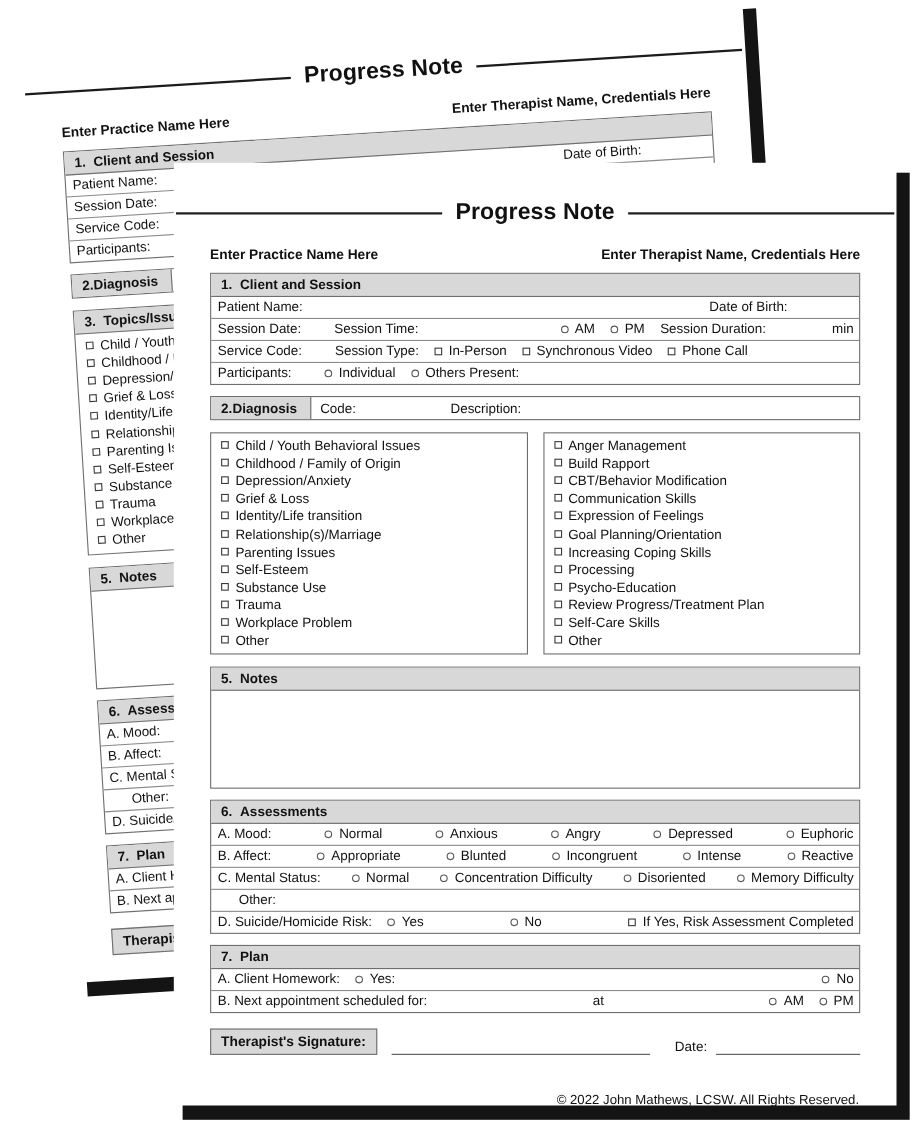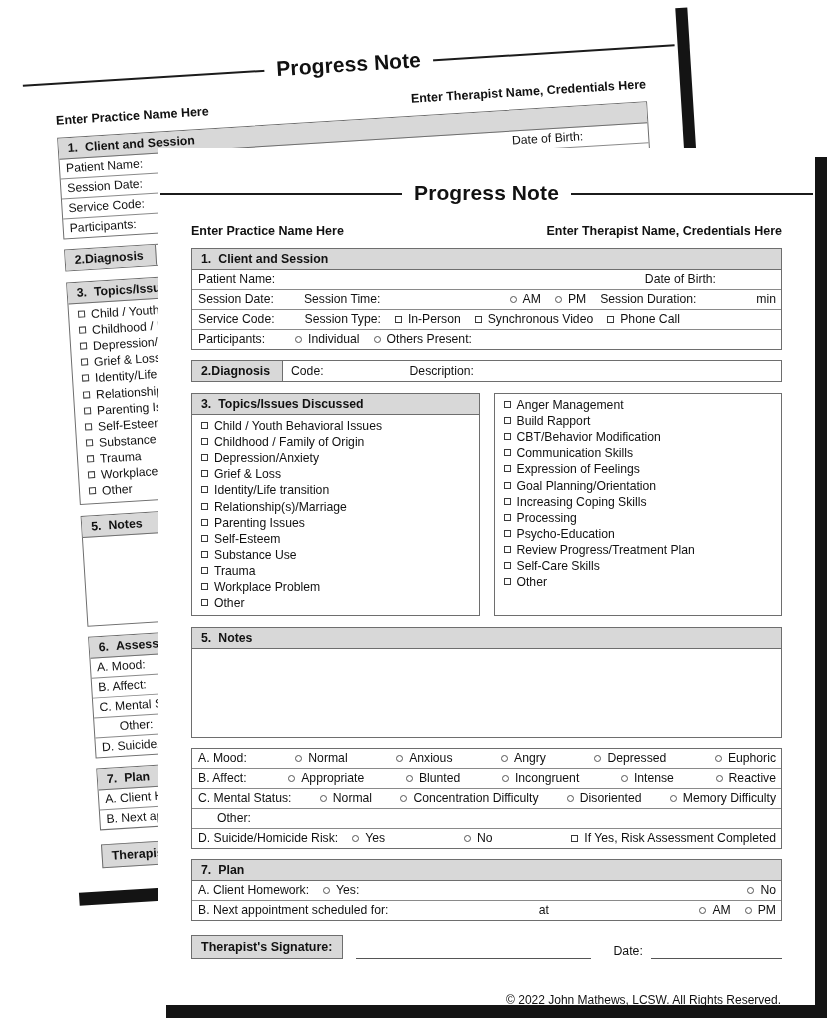--- a/index.html
+++ b/index.html
@@ -672,23 +672,20 @@
           <span class="num">2.</span><span>Diagnosis</span>
         </div>
         <div class="diag-body">
           <span>Code:</span>
           <span class="d2">Description:</span>
         </div>
       </div>
 
       <div class="cols">
         <div class="col">
-          <div class="sec-head">
-            <span class="num">3.</span><span>Topics/Issues Discussed</span>
-          </div>
           <div class="clist">
             <div class="citem">
                 <span class="cbx"></span>
                 <span>Child / Youth Behavioral Issues</span>
               </div>
             <div class="citem">
                 <span class="cbx"></span>
                 <span>Childhood / Family of Origin</span>
               </div>
             <div class="citem">
@@ -788,20 +785,23 @@
       </div>
 
       <div class="sec">
         <div class="sec-head">
           <span class="num">5.</span><span>Notes</span>
         </div>
         <div class="notes-body"></div>
       </div>
 
       <div class="sec">
+        <div class="sec-head">
+          <span class="num">6.</span><span>Assessments</span>
+        </div>
         <div class="row">
           <span class="lbl">A. Mood:</span>
           <span class="spacer"></span>
           <span class="opt">
               <span class="radio"></span>
               <span>Normal</span>
             </span>
           <span class="spacer"></span>
           <span class="opt">
               <span class="radio"></span>

